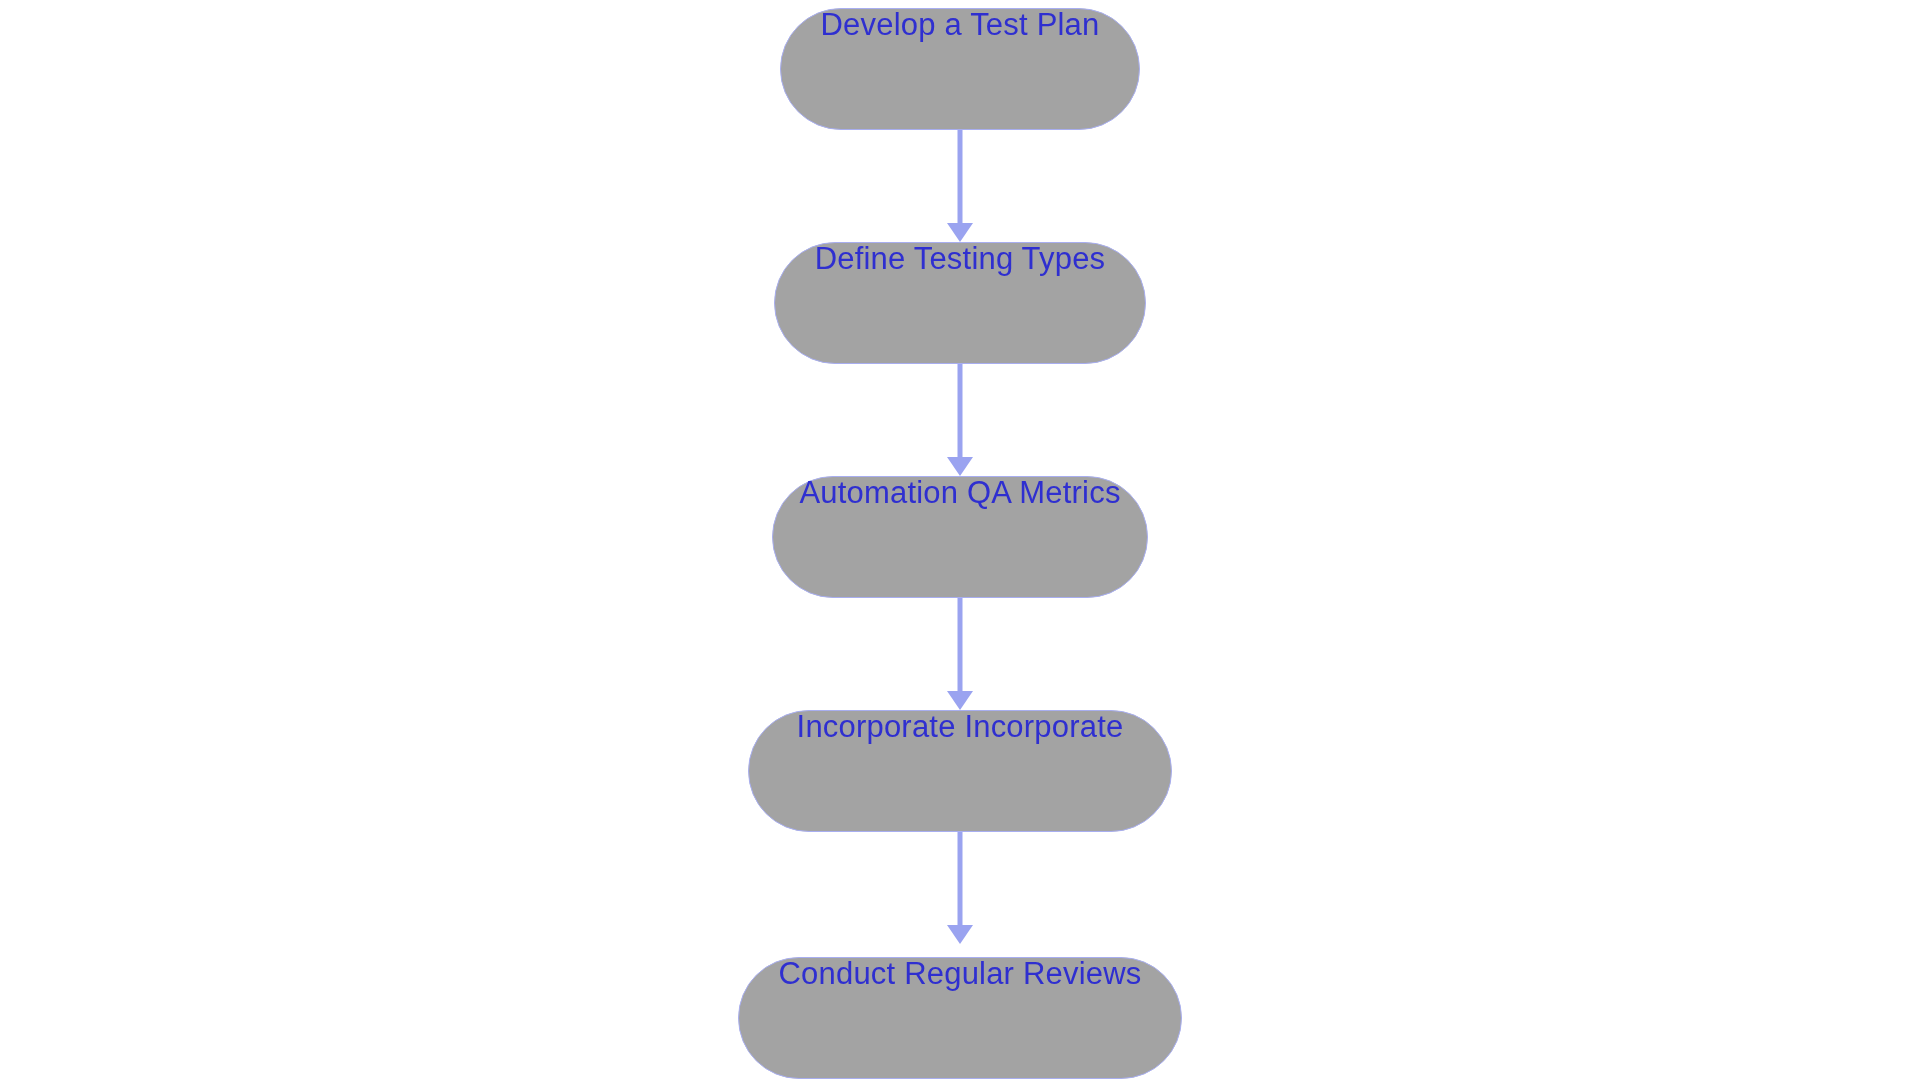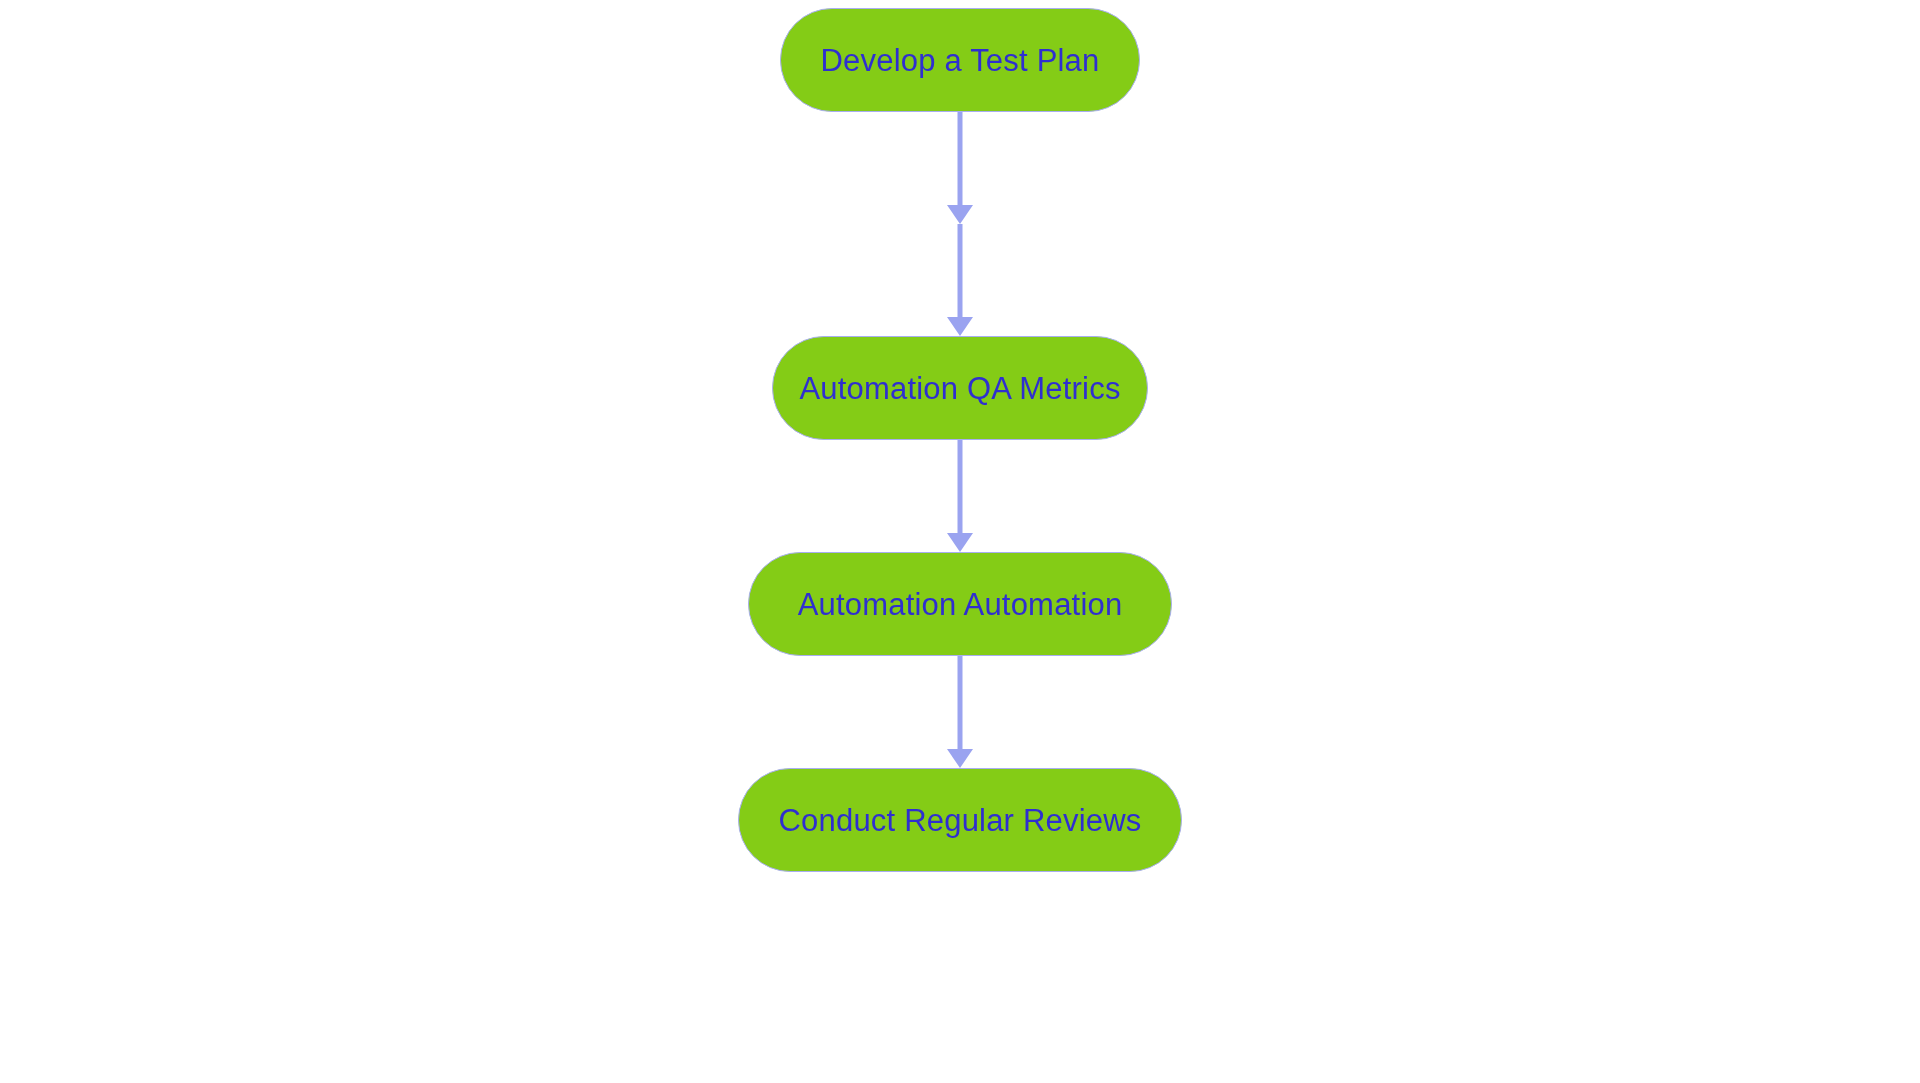--- a/index.html
+++ b/index.html
@@ -30,26 +30,25 @@
     display: flex;
     flex-direction: column;
     align-items: center;
     justify-content: flex-start;
     padding-top: 8px;
     box-sizing: border-box;
   }
 
   .node {
     box-sizing: border-box;
-    height: 104px;
-    background: #84cc16;
+    height: 122px;
+    background: #a3a3a3;
     border: 1.6px solid #a8aef0;
     border-radius: 61px;
     display: flex;
-    align-items: center;
     justify-content: center;
     flex: 0 0 auto;
   }
 
   .node-label {
     color: #2f2fd0;
     font-family: "Liberation Sans", sans-serif;
     font-size: 31px;
     font-weight: 400;
     letter-spacing: 0.2px;
@@ -82,54 +81,57 @@
     border-left: 13px solid transparent;
     border-right: 13px solid transparent;
     border-top: 19px solid #9aa3f0;
   }
 
   
   .node.w-n1 { width: 360px; }
   .node.w-n2 { width: 372px; }
   .node.w-n3 { width: 376px; }
   .node.w-n4 { width: 424px; }
-  .node.w-n5 { width: 444px; }
+  .node.w-n5 { width: 444px; margin-top: 13px; }
 </style>
 </head>
 <body>
 
 <div id="flowchart-canvas">
   <div class="flow-column">
 
     <div class="node w-n1">
       <span class="node-label">Develop a Test Plan</span>
     </div>
 
     <div class="connector">
       <span class="shaft"></span>
       <span class="head"></span>
     </div>
 
+    <div class="node w-n2">
+      <span class="node-label">Define Testing Types</span>
+    </div>
 
     <div class="connector">
       <span class="shaft"></span>
       <span class="head"></span>
     </div>
 
     <div class="node w-n3">
       <span class="node-label">Automation QA Metrics</span>
     </div>
 
     <div class="connector">
       <span class="shaft"></span>
       <span class="head"></span>
     </div>
 
     <div class="node w-n4">
-      <span class="node-label">Automation Automation</span>
+      <span class="node-label">Incorporate Incorporate</span>
     </div>
 
     <div class="connector">
       <span class="shaft"></span>
       <span class="head"></span>
     </div>
 
     <div class="node w-n5">
       <span class="node-label">Conduct Regular Reviews</span>
     </div>

